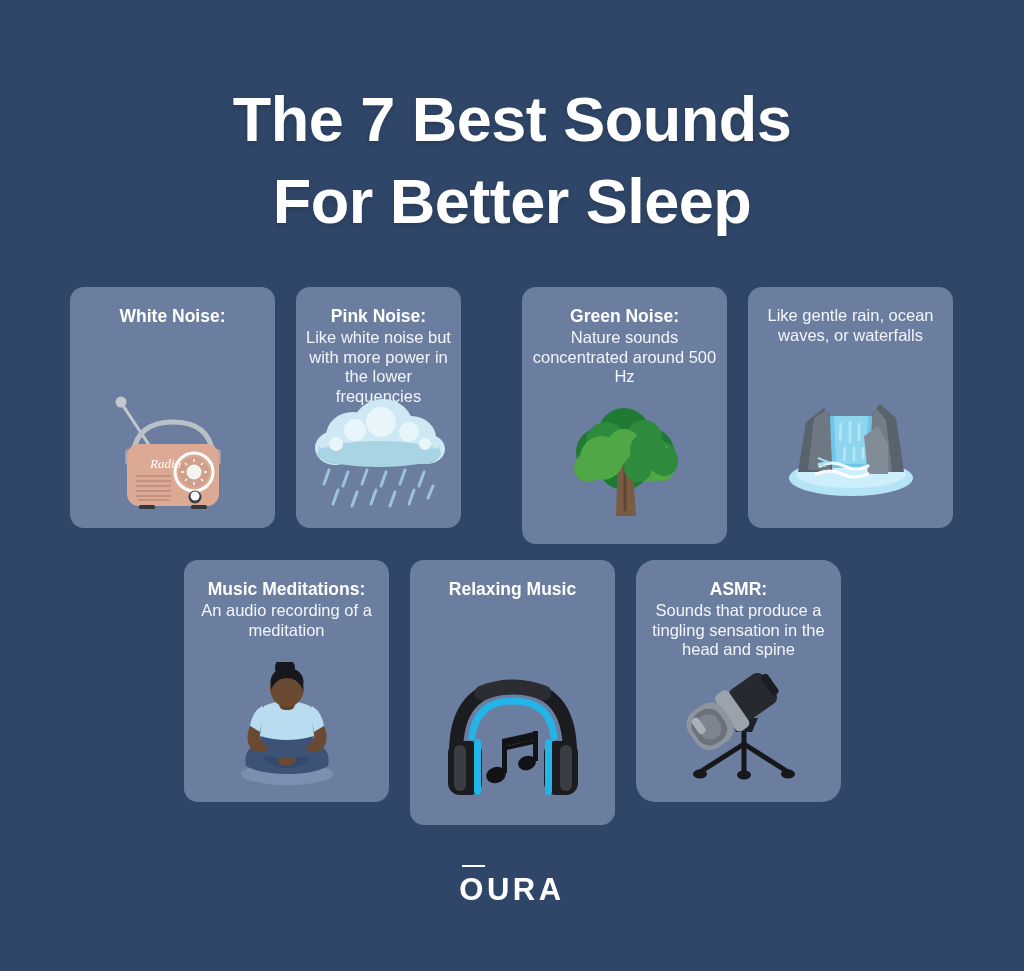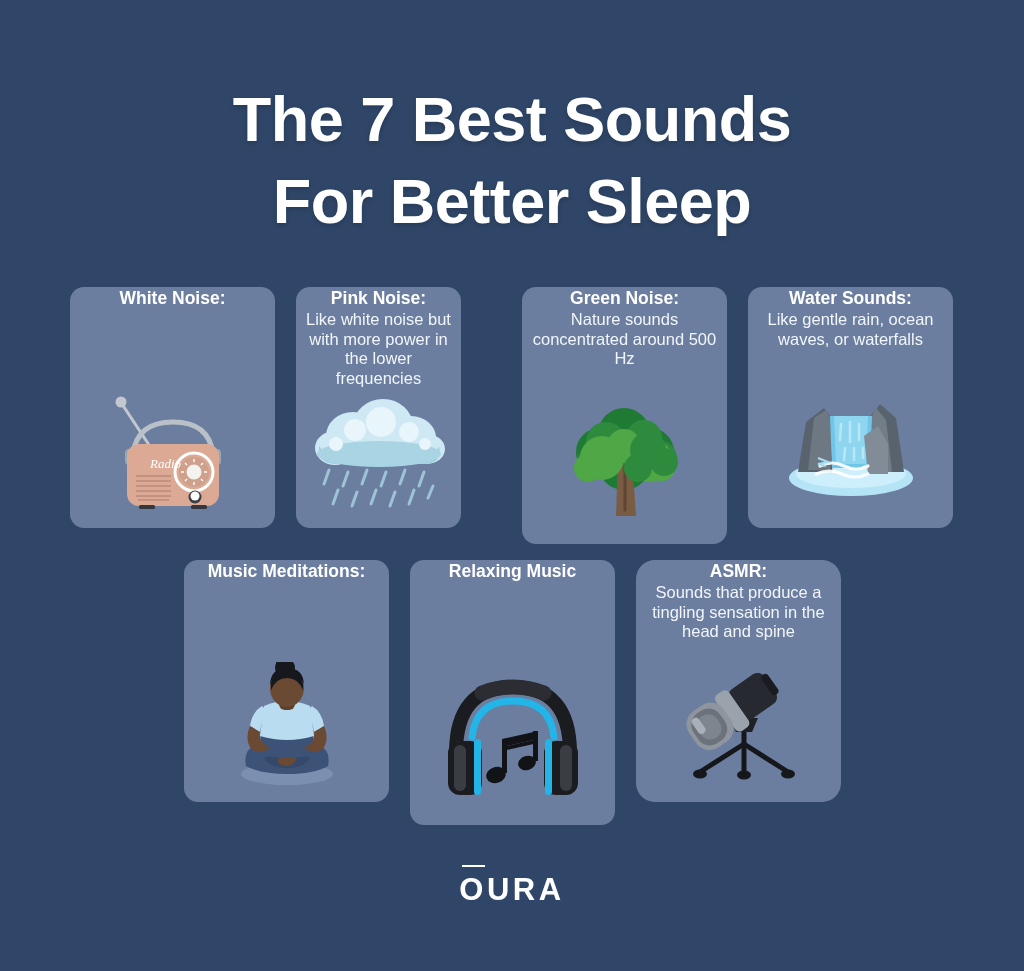--- a/index.html
+++ b/index.html
@@ -37,20 +37,21 @@
     line-height: 82px;
     letter-spacing: -0.5px;
     text-shadow: 0 2px 5px rgba(0,0,0,0.18);
   }
 
   
   .card {
     position: absolute;
     background: #6b7e9f;
     border-radius: 14px;
+    padding-top: 18px;
     text-align: center;
     overflow: hidden;
   }
   .card-title {
     color: #ffffff;
     font-size: 17.5px;
     font-weight: bold;
     line-height: 22px;
     padding: 0 8px;
   }
@@ -253,21 +254,20 @@
         <g fill="#2e8b3d">
           <circle cx="82" cy="44" r="18"></circle>
           <circle cx="98" cy="56" r="14"></circle>
           <circle cx="72" cy="62" r="14"></circle>
         </g>
       </svg>
     </div>
   </div>
 
   <div class="card" id="card-water-sounds">
-    <div class="card-title">Water Sounds:</div>
     <div class="card-desc">Like gentle rain, ocean waves, or waterfalls</div>
     <div class="card-icon">
       <svg width="134" height="108" viewBox="0 0 134 108">
 
         <ellipse cx="67" cy="86" rx="62" ry="18" fill="#b6e4f7"></ellipse>
         <ellipse cx="67" cy="82" rx="55" ry="14" fill="#cdeefb"></ellipse>
 
         <path d="M14 80 L22 30 L40 16 L52 32 L48 80 Z" fill="#59636e"></path>
         <path d="M24 78 L30 26 L42 18 L50 34 L46 78 Z" fill="#6d7883"></path>
 
@@ -292,20 +292,21 @@
           <path d="M36 74 Q48 68 60 74 Q72 80 84 74"></path>
           <path d="M32 82 Q46 76 58 82 Q70 88 84 82"></path>
         </g>
         <path d="M34 66 L44 70 L34 72 L42 74" stroke="#a6dcf0" stroke-width="2" fill="none"></path>
       </svg>
     </div>
   </div>
 
   <div class="card" id="card-guided-meditations">
     <div class="card-title">Music Meditations:</div>
+    <div class="card-desc">An audio recording of a meditation</div>
     <div class="card-icon">
       <svg width="118" height="128" viewBox="0 0 118 128">
 
         <ellipse cx="59" cy="112" rx="46" ry="11" fill="#7b90b0"></ellipse>
 
         <path d="M18 104 Q14 84 36 80 L82 80 Q104 84 100 104 Q86 112 59 112 Q32 112 18 104 Z" fill="#3c5277"></path>
         <path d="M36 96 Q59 86 82 96 Q76 106 59 106 Q42 106 36 96 Z" fill="#34496b"></path>
 
         <ellipse cx="59" cy="98" rx="9" ry="6" fill="#6b4a33" transform="rotate(-8 59 98)"></ellipse>
 

